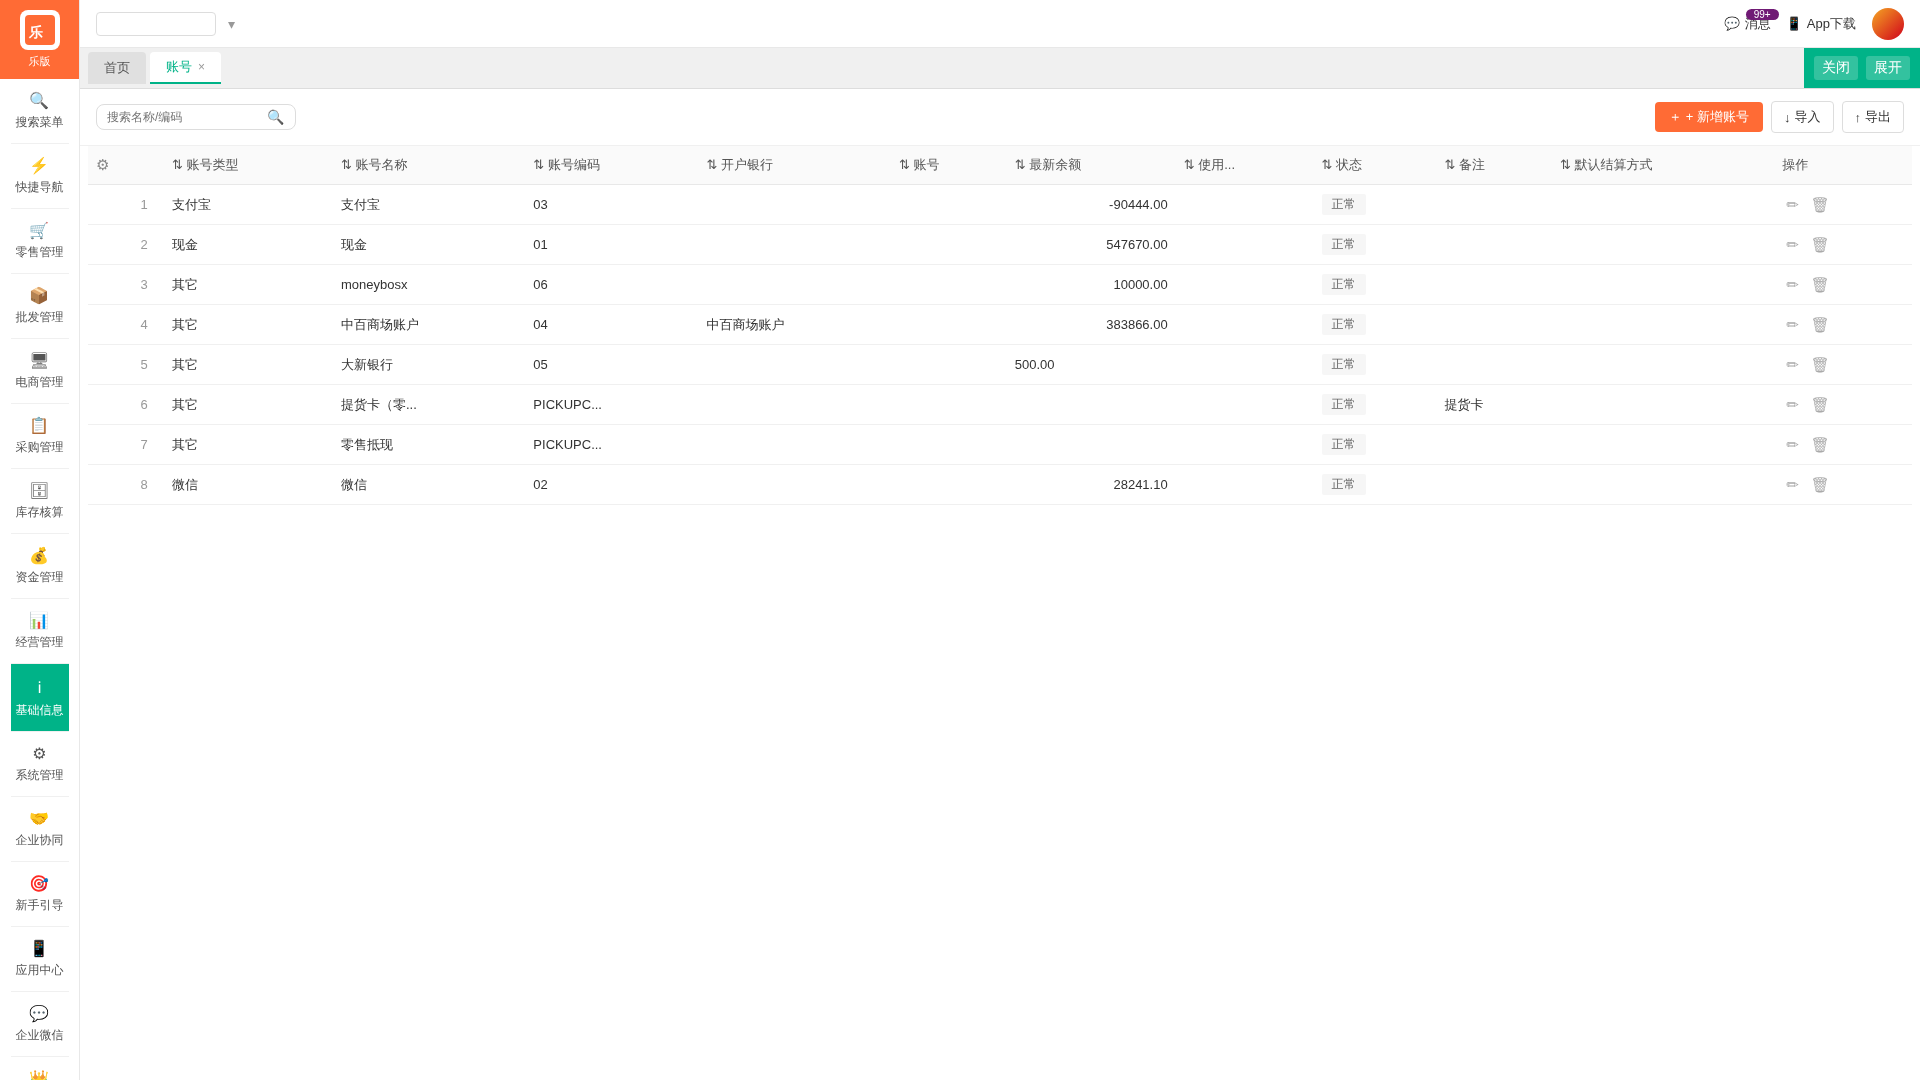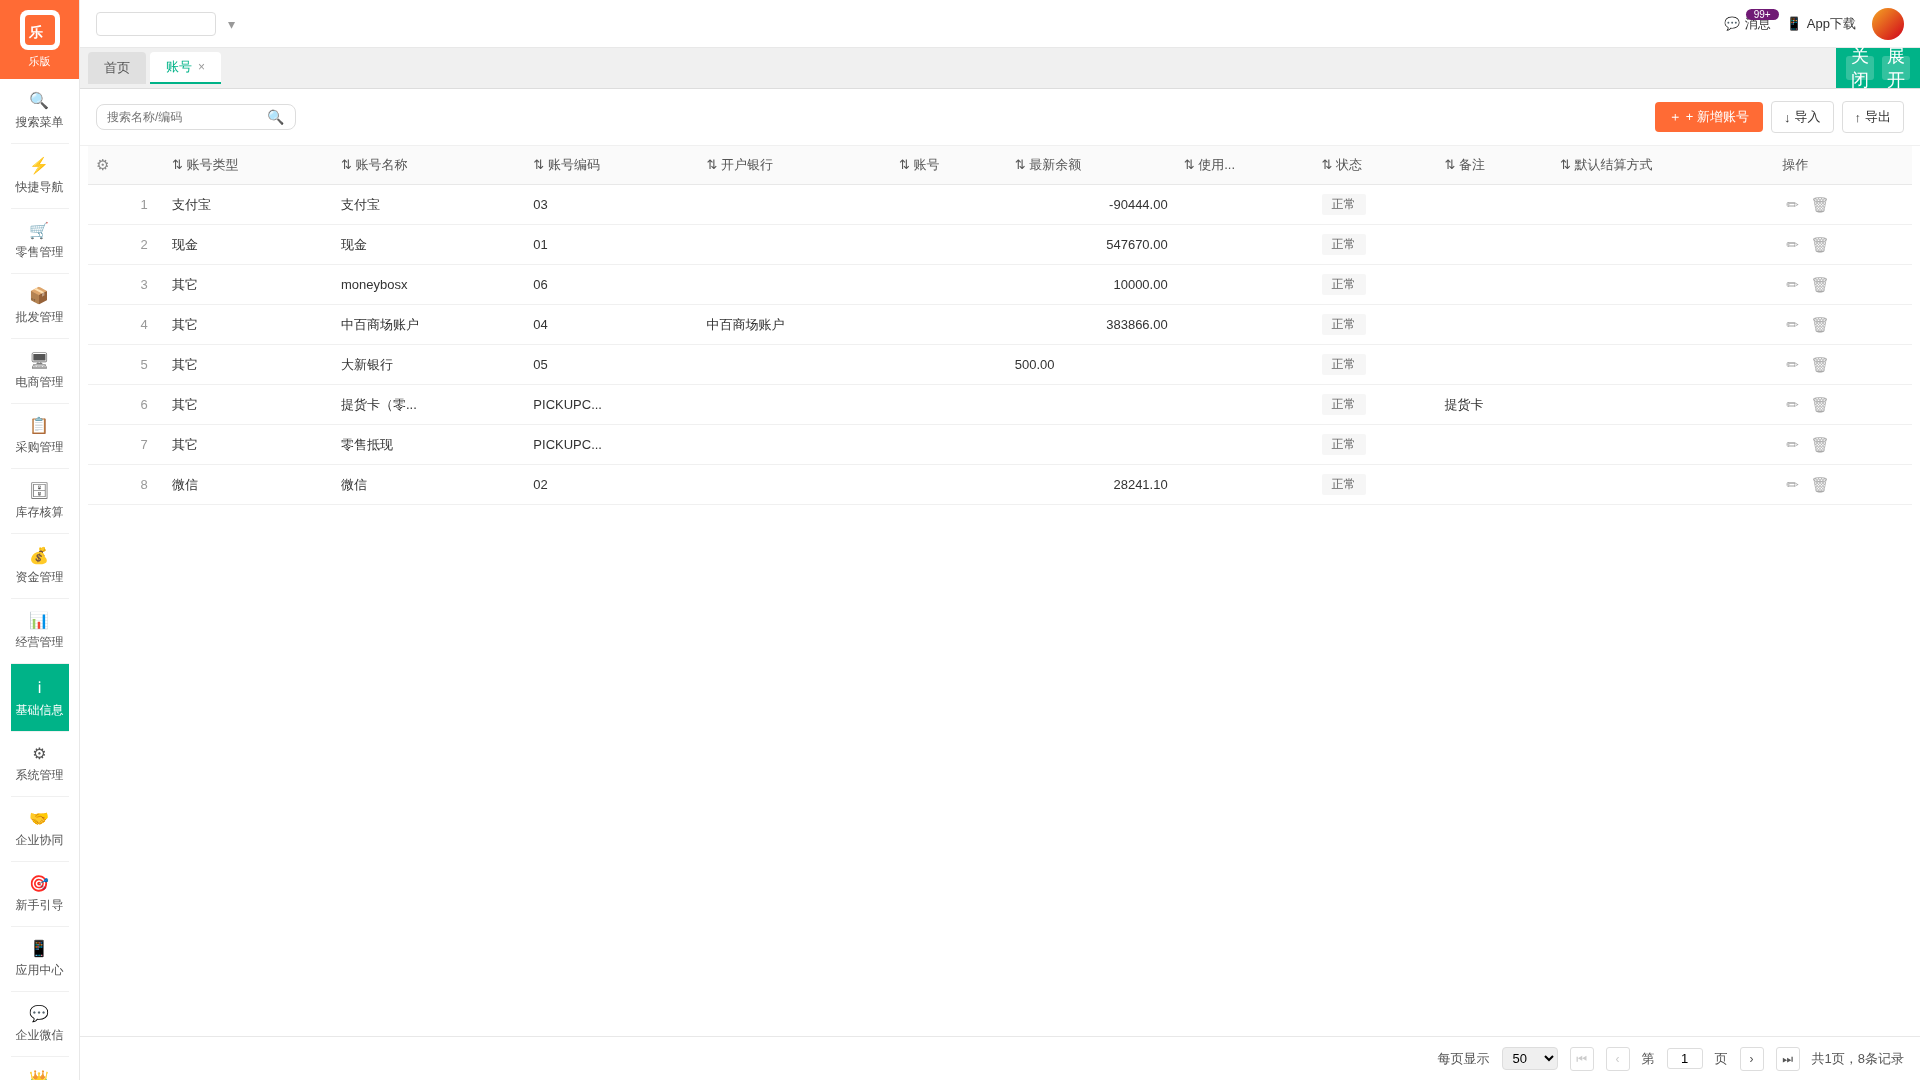--- a/index.html
+++ b/index.html
@@ -262,21 +262,21 @@
       width: 36px;
       border: 1px solid #ddd;
       border-radius: 3px;
       text-align: center;
       padding: 2px 4px;
       font-size: 13px;
       outline: none;
     }
 
     .gear-icon { font-size: 15px; color: #888; cursor: pointer; }
-    .teal-close { background: rgba(255,255,255,0.2); border: none; color: #fff; width: 28px; height: 24px; border-radius: 3px; cursor: pointer; font-size: 18px; display: flex; align-items: center; justify-content: center; }
+    .teal-close { background: rgba(255,255,255,0.2); border: none; color: #fff; width: 44px; height: 24px; border-radius: 3px; cursor: pointer; font-size: 14px; display: flex; align-items: center; justify-content: center; }
 
     .top-area { display: flex; flex-direction: column; flex-shrink: 0; }
   </style>
 </head>
 <body>
 
 <div class="sidebar">
   <div class="sidebar-logo">
     <div class="logo-icon">
       <svg viewBox="0 0 30 30" fill="none">
@@ -579,30 +579,14 @@
     <td></td>
     <td>
       <span class="action-btn" title="编辑">✏</span>
       <span class="action-btn action-delete" title="删除">🗑</span>
     </td>
   </tr>
           </tbody>
       </table>
     </div>
 
-    <div class="footer">
-      <span>每页显示</span>
-      <select class="page-size-select">
-        <option>50</option>
-        <option>20</option>
-        <option>100</option>
-      </select>
-      <div class="page-btn disabled">⏮</div>
-      <div class="page-btn disabled">‹</div>
-      <span>第</span>
-      <input class="page-input" type="text" value="1" style="">
-      <span>页</span>
-      <div class="page-btn">›</div>
-      <div class="page-btn">⏭</div>
-      <span>共1页，8条记录</span>
-    </div>
   </div>
 </div>
 
 </body></html>

